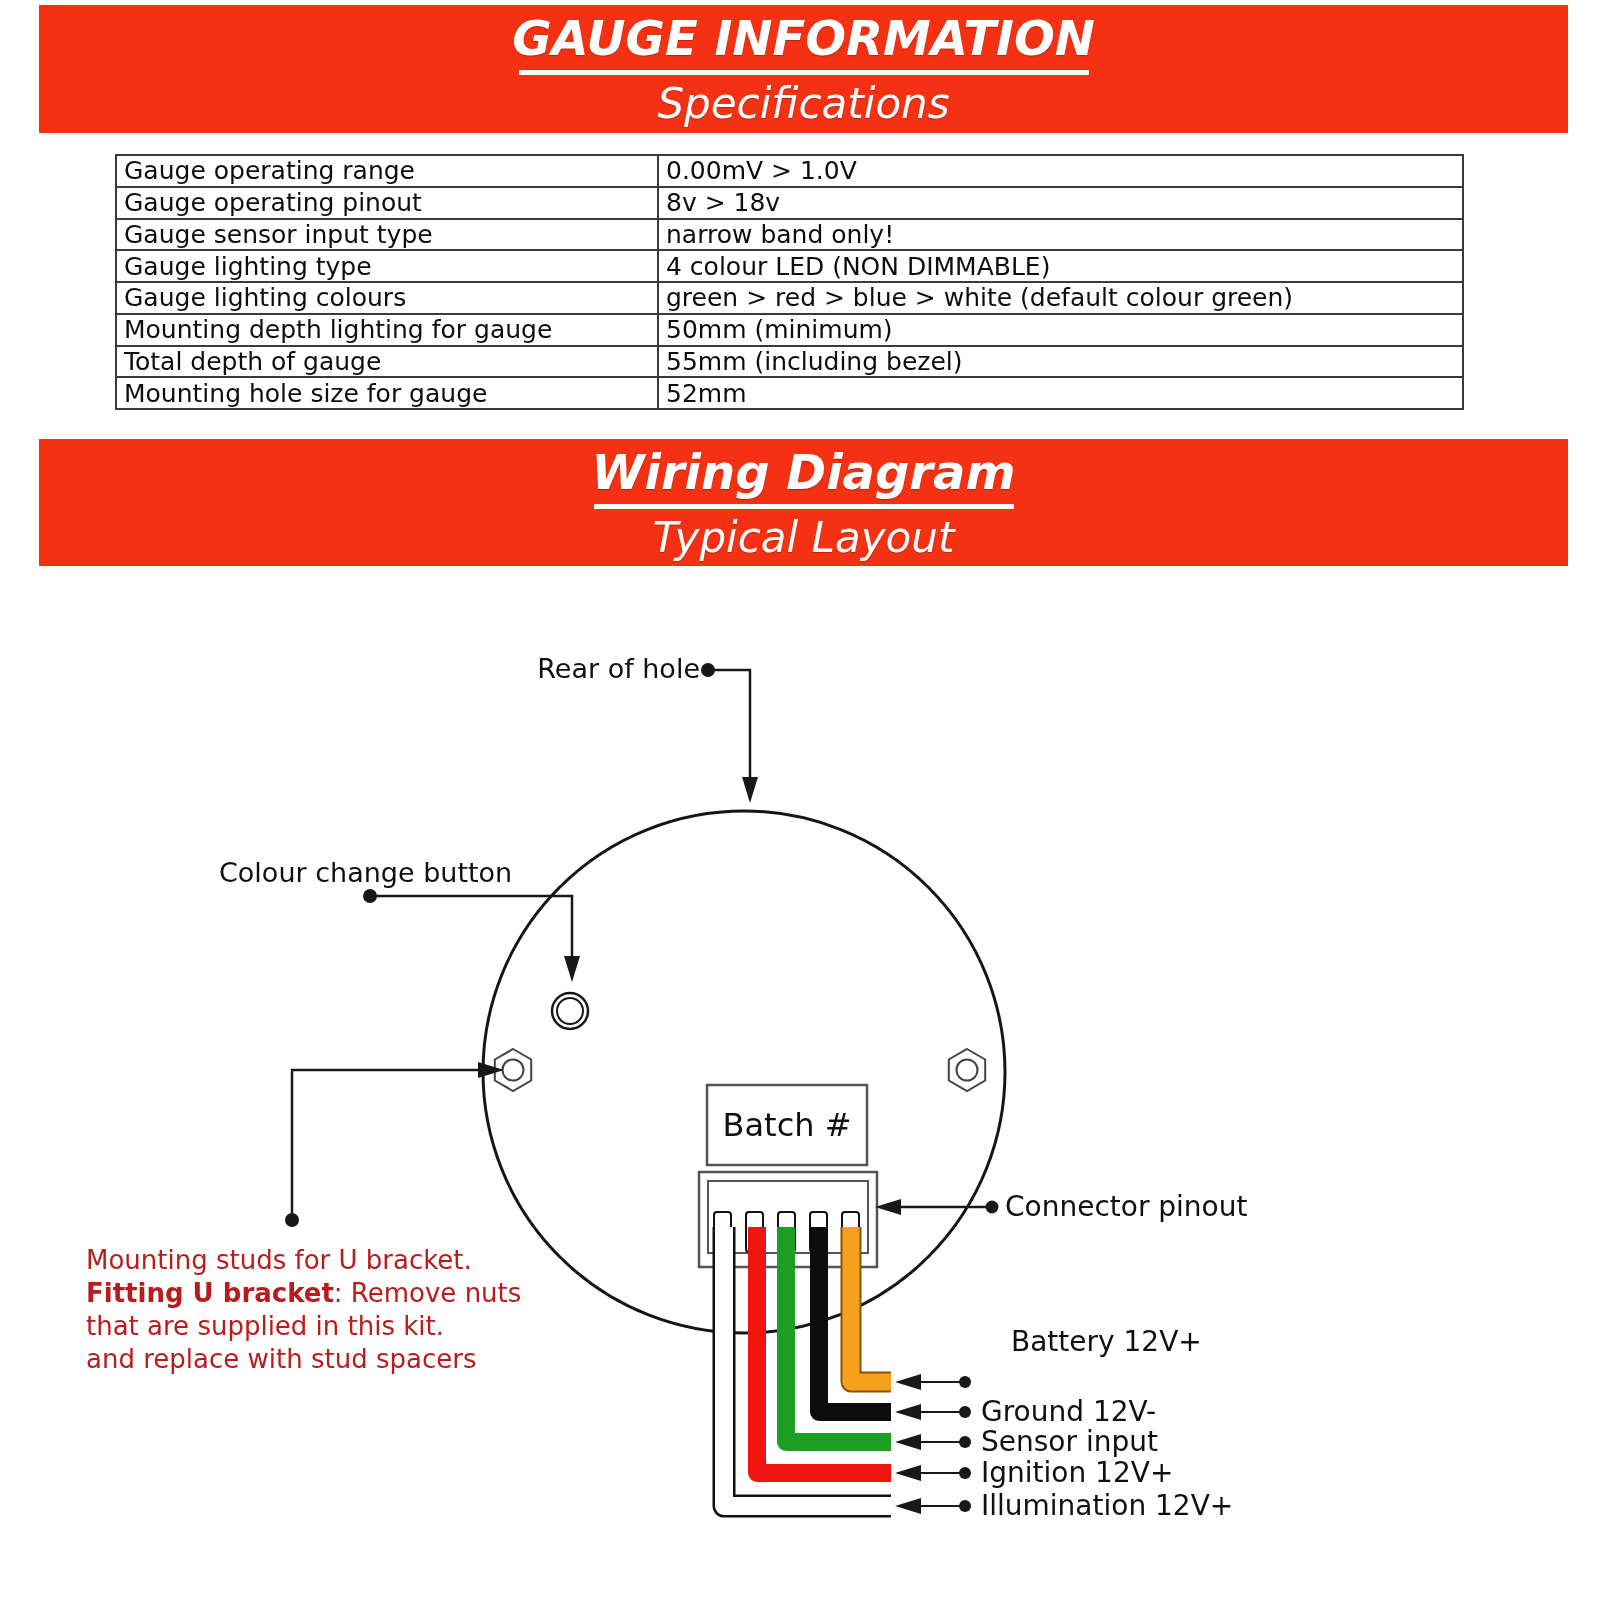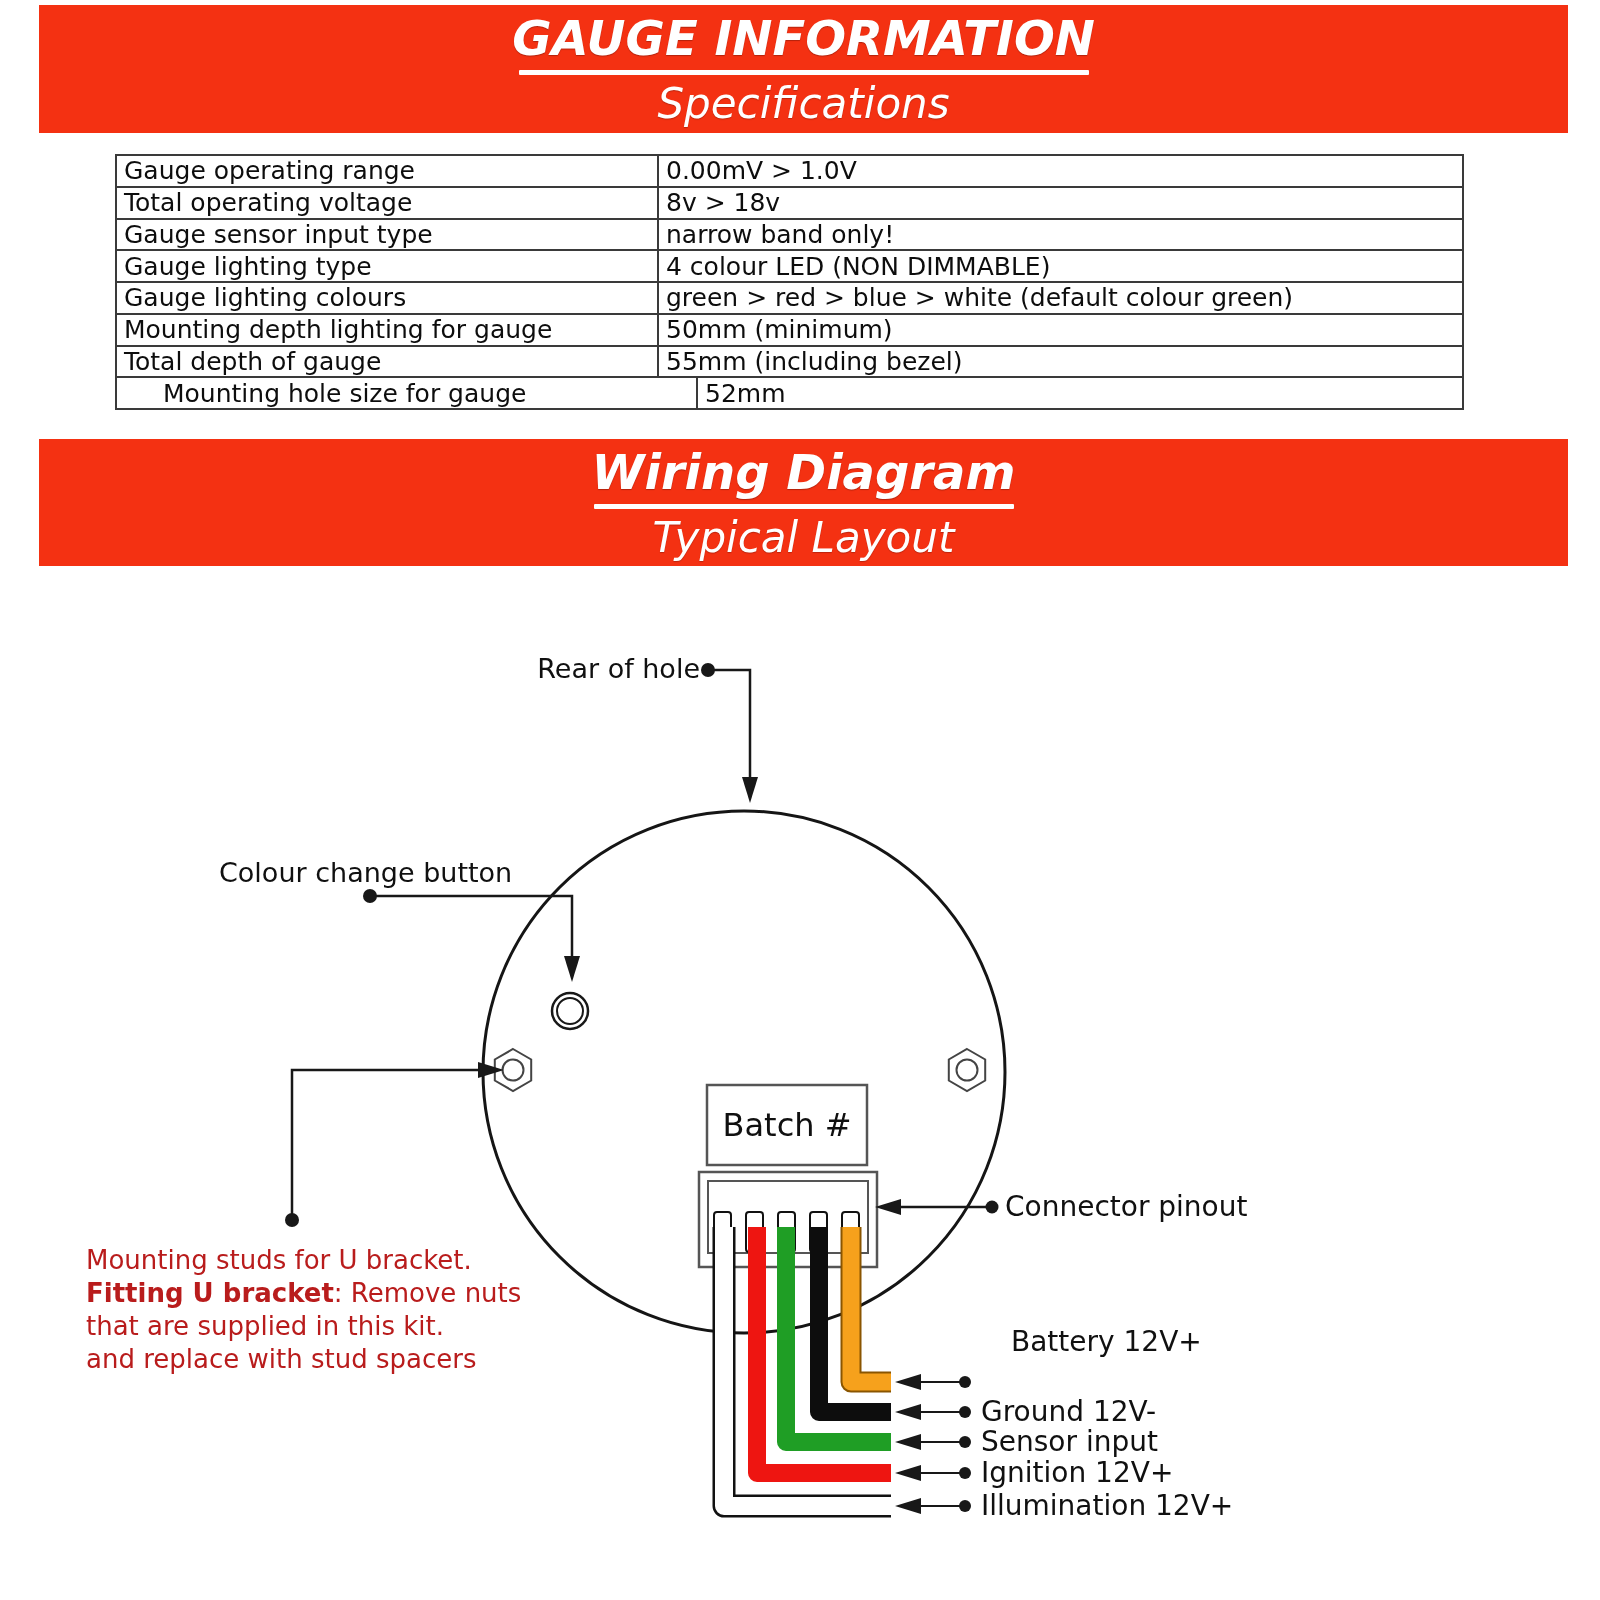--- a/index.html
+++ b/index.html
@@ -25,21 +25,21 @@
   #banner1{top:5px;height:128px;}
   #banner2{top:439px;height:127px;}
   #banner1 .banner-underline{width:570px;}
   #banner2 .banner-underline{width:420px;}
   
   .spec-table{
     position:absolute;left:115px;top:154px;width:1345px;height:252px;
     border:2px solid #3a3a3a;display:flex;flex-direction:column;background:#fff;
   }
   .spec-row{flex:1;display:flex;border-bottom:2px solid #3a3a3a;}
-  .spec-row:last-child{border-bottom:none;padding-left:39px;}
+  .spec-row:last-child{border-bottom:none;}
   .spec-cell{display:flex;align-items:center;font-size:25px;color:#0d0d0d;white-space:nowrap;overflow:hidden;}
   .spec-cell.k{width:533px;border-right:2px solid #3a3a3a;padding-left:7px;}
   .spec-cell.v{flex:1;padding-left:7px;}
   
   #diagram-svg{position:absolute;left:0;top:0;width:1600px;height:1600px;}
   .dlabel{position:absolute;font-size:27px;color:#101010;white-space:nowrap;line-height:34px;}
   #rear-label{left:420px;top:652px;width:280px;text-align:right;}
   #colour-label{left:219px;top:856px;}
   #pinout-label{left:1005px;top:1190px;font-size:28px;}
   #batch-label{
@@ -65,21 +65,21 @@
     <div class="banner-underline"></div>
     <div class="banner-subtitle">Specifications</div>
   </div>
 
   <div class="spec-table">
     <div class="spec-row">
       <div class="spec-cell k">Gauge operating range</div>
       <div class="spec-cell v">0.00mV &gt; 1.0V</div>
     </div>
     <div class="spec-row">
-      <div class="spec-cell k">Total operating voltage</div>
+      <div class="spec-cell k">Gauge operating pinout</div>
       <div class="spec-cell v">8v &gt; 18v</div>
     </div>
     <div class="spec-row">
       <div class="spec-cell k">Gauge sensor input type</div>
       <div class="spec-cell v">narrow band only!</div>
     </div>
     <div class="spec-row">
       <div class="spec-cell k">Gauge lighting type</div>
       <div class="spec-cell v">4 colour LED (NON DIMMABLE)</div>
     </div>

